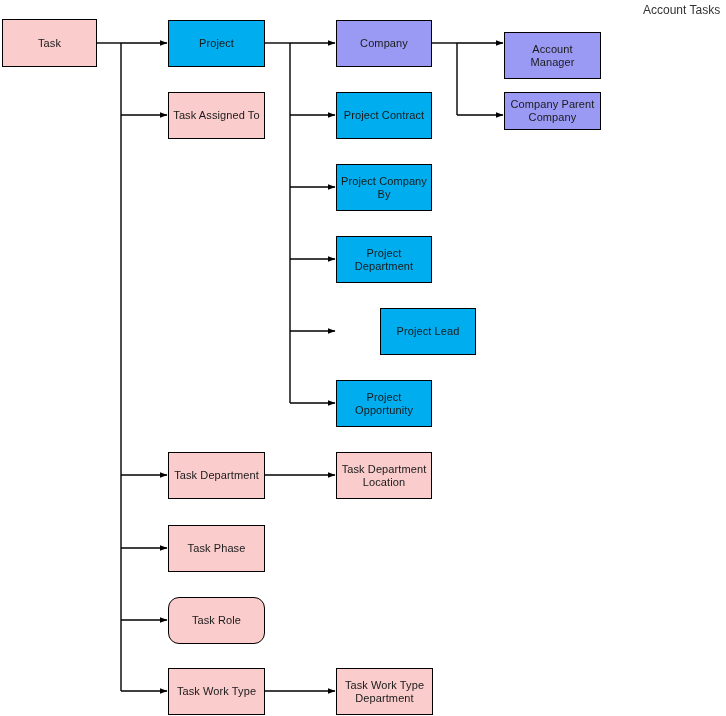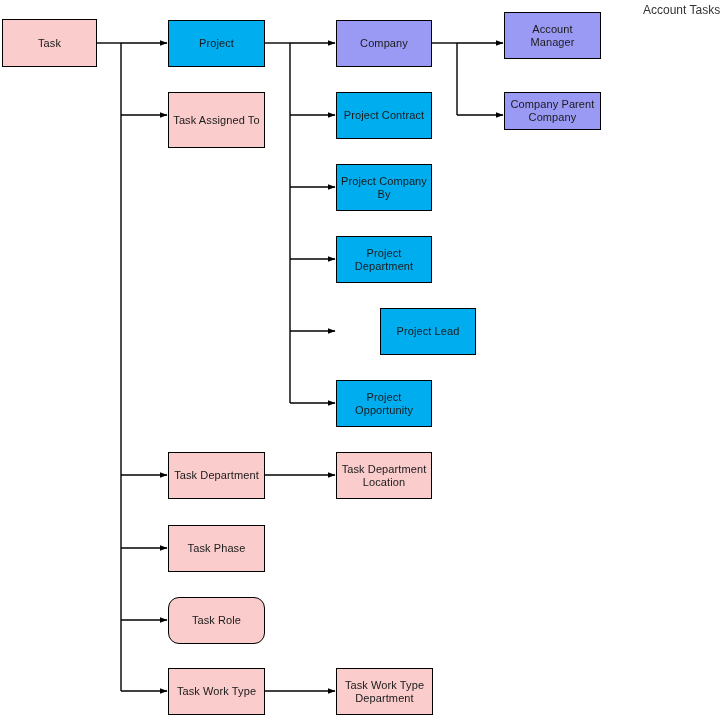--- a/index.html
+++ b/index.html
@@ -89,21 +89,21 @@
       </g>
   </svg>
 
   <div id="node-layer">
       <div class="node" style="left: 2px; top: 19px; width: 95px; height: 48px; background: rgb(250, 204, 204); border-color: rgb(0, 0, 0); color: rgb(26, 26, 26);">
         <span class="node-label">Task</span>
       </div>
       <div class="node" style="left: 168px; top: 20px; width: 97px; height: 47px; background: rgb(0, 174, 239); border-color: rgb(0, 0, 0); color: rgb(26, 26, 26);">
         <span class="node-label">Project</span>
       </div>
-      <div class="node" style="left: 168px; top: 92px; width: 97px; height: 56px; background: rgb(250, 204, 204); border-color: rgb(0, 0, 0); color: rgb(26, 26, 26);">
+      <div class="node" style="left: 168px; top: 92px; width: 97px; height: 47px; background: rgb(250, 204, 204); border-color: rgb(0, 0, 0); color: rgb(26, 26, 26);">
         <span class="node-label">Task Assigned To</span>
       </div>
       <div class="node" style="left: 336px; top: 20px; width: 96px; height: 47px; background: rgb(154, 154, 245); border-color: rgb(0, 0, 0); color: rgb(26, 26, 26);">
         <span class="node-label">Company</span>
       </div>
       <div class="node" style="left: 336px; top: 92px; width: 96px; height: 47px; background: rgb(0, 174, 239); border-color: rgb(0, 0, 0); color: rgb(26, 26, 26);">
         <span class="node-label">Project Contract</span>
       </div>
       <div class="node" style="left: 336px; top: 164px; width: 96px; height: 47px; background: rgb(0, 174, 239); border-color: rgb(0, 0, 0); color: rgb(26, 26, 26);">
         <span class="node-label">Project Company By</span>
@@ -112,21 +112,21 @@
         <span class="node-label">Project
 Department</span>
       </div>
       <div class="node" style="left: 336px; top: 308px; width: 96px; height: 47px; background: rgb(0, 174, 239); border-color: rgb(0, 0, 0); color: rgb(26, 26, 26); margin-left: 44px;">
         <span class="node-label">Project Lead</span>
       </div>
       <div class="node" style="left: 336px; top: 380px; width: 96px; height: 47px; background: rgb(0, 174, 239); border-color: rgb(0, 0, 0); color: rgb(26, 26, 26);">
         <span class="node-label">Project
 Opportunity</span>
       </div>
-      <div class="node" style="left: 504px; top: 12px; width: 97px; height: 47px; background: rgb(154, 154, 245); border-color: rgb(0, 0, 0); color: rgb(26, 26, 26);">
+      <div class="node" style="left: 504px; top: 32px; width: 97px; height: 47px; background: rgb(154, 154, 245); border-color: rgb(0, 0, 0); color: rgb(26, 26, 26);">
         <span class="node-label">Account Manager</span>
       </div>
       <div class="node" style="left: 504px; top: 92px; width: 97px; height: 38px; background: rgb(154, 154, 245); border-color: rgb(0, 0, 0); color: rgb(26, 26, 26);">
         <span class="node-label">Company Parent
 Company</span>
       </div>
       <div class="node" style="left: 168px; top: 452px; width: 97px; height: 47px; background: rgb(250, 204, 204); border-color: rgb(0, 0, 0); color: rgb(26, 26, 26);">
         <span class="node-label">Task Department</span>
       </div>
       <div class="node" style="left: 336px; top: 452px; width: 96px; height: 47px; background: rgb(250, 204, 204); border-color: rgb(0, 0, 0); color: rgb(26, 26, 26);">

